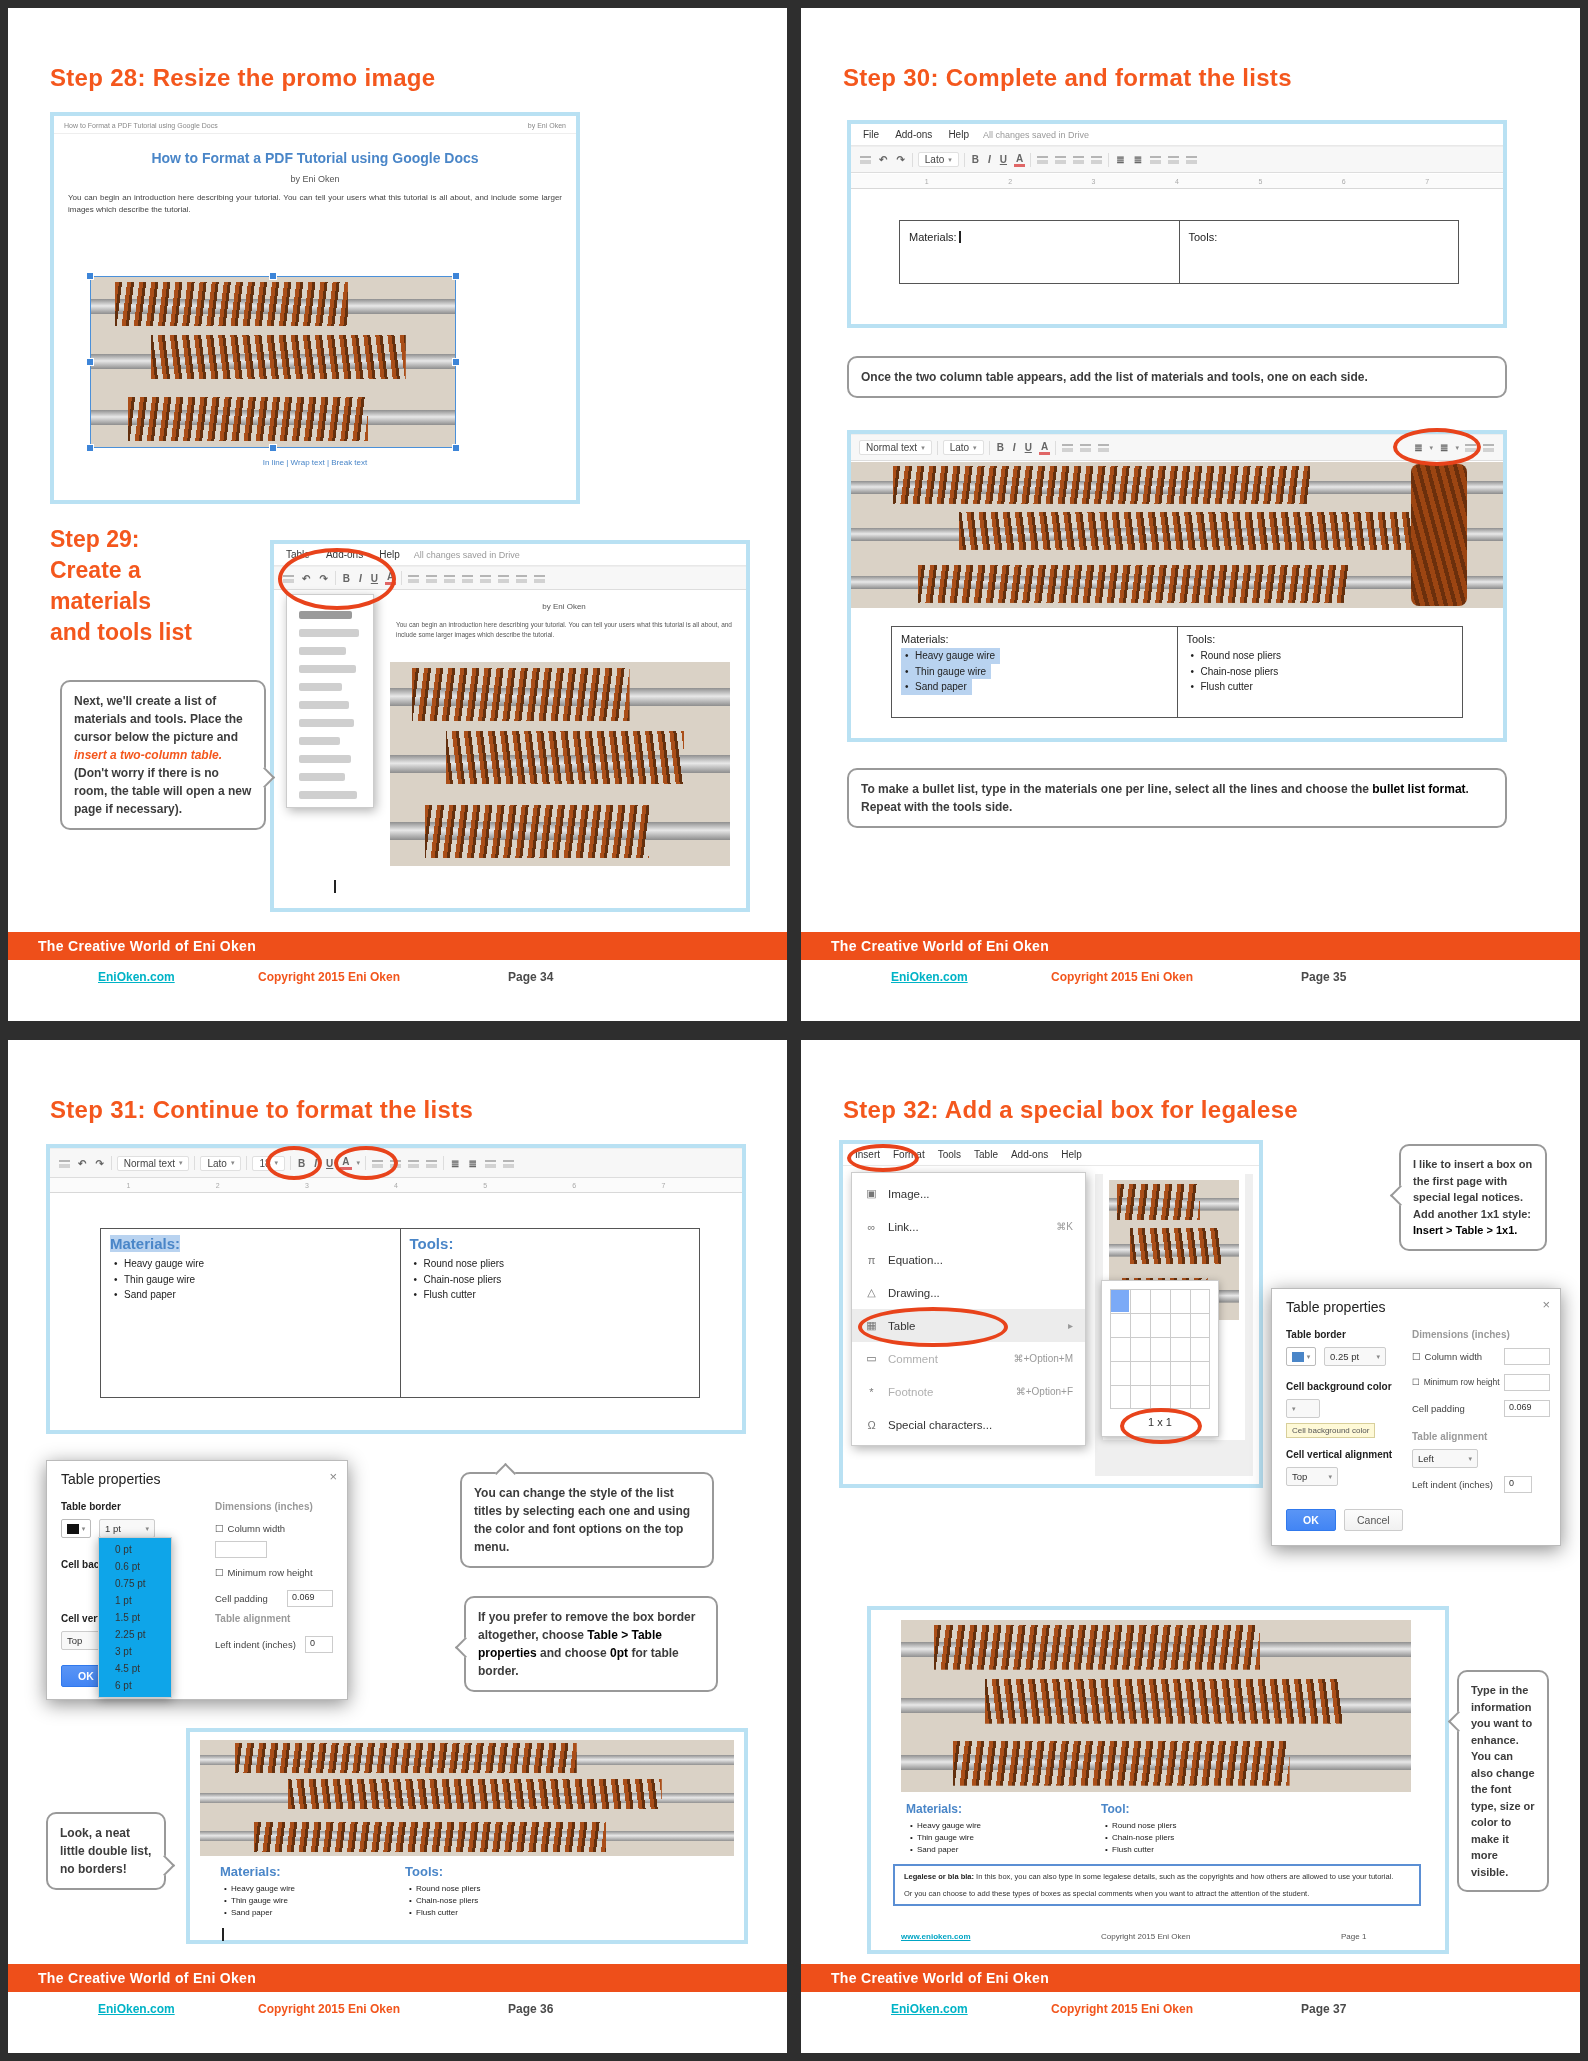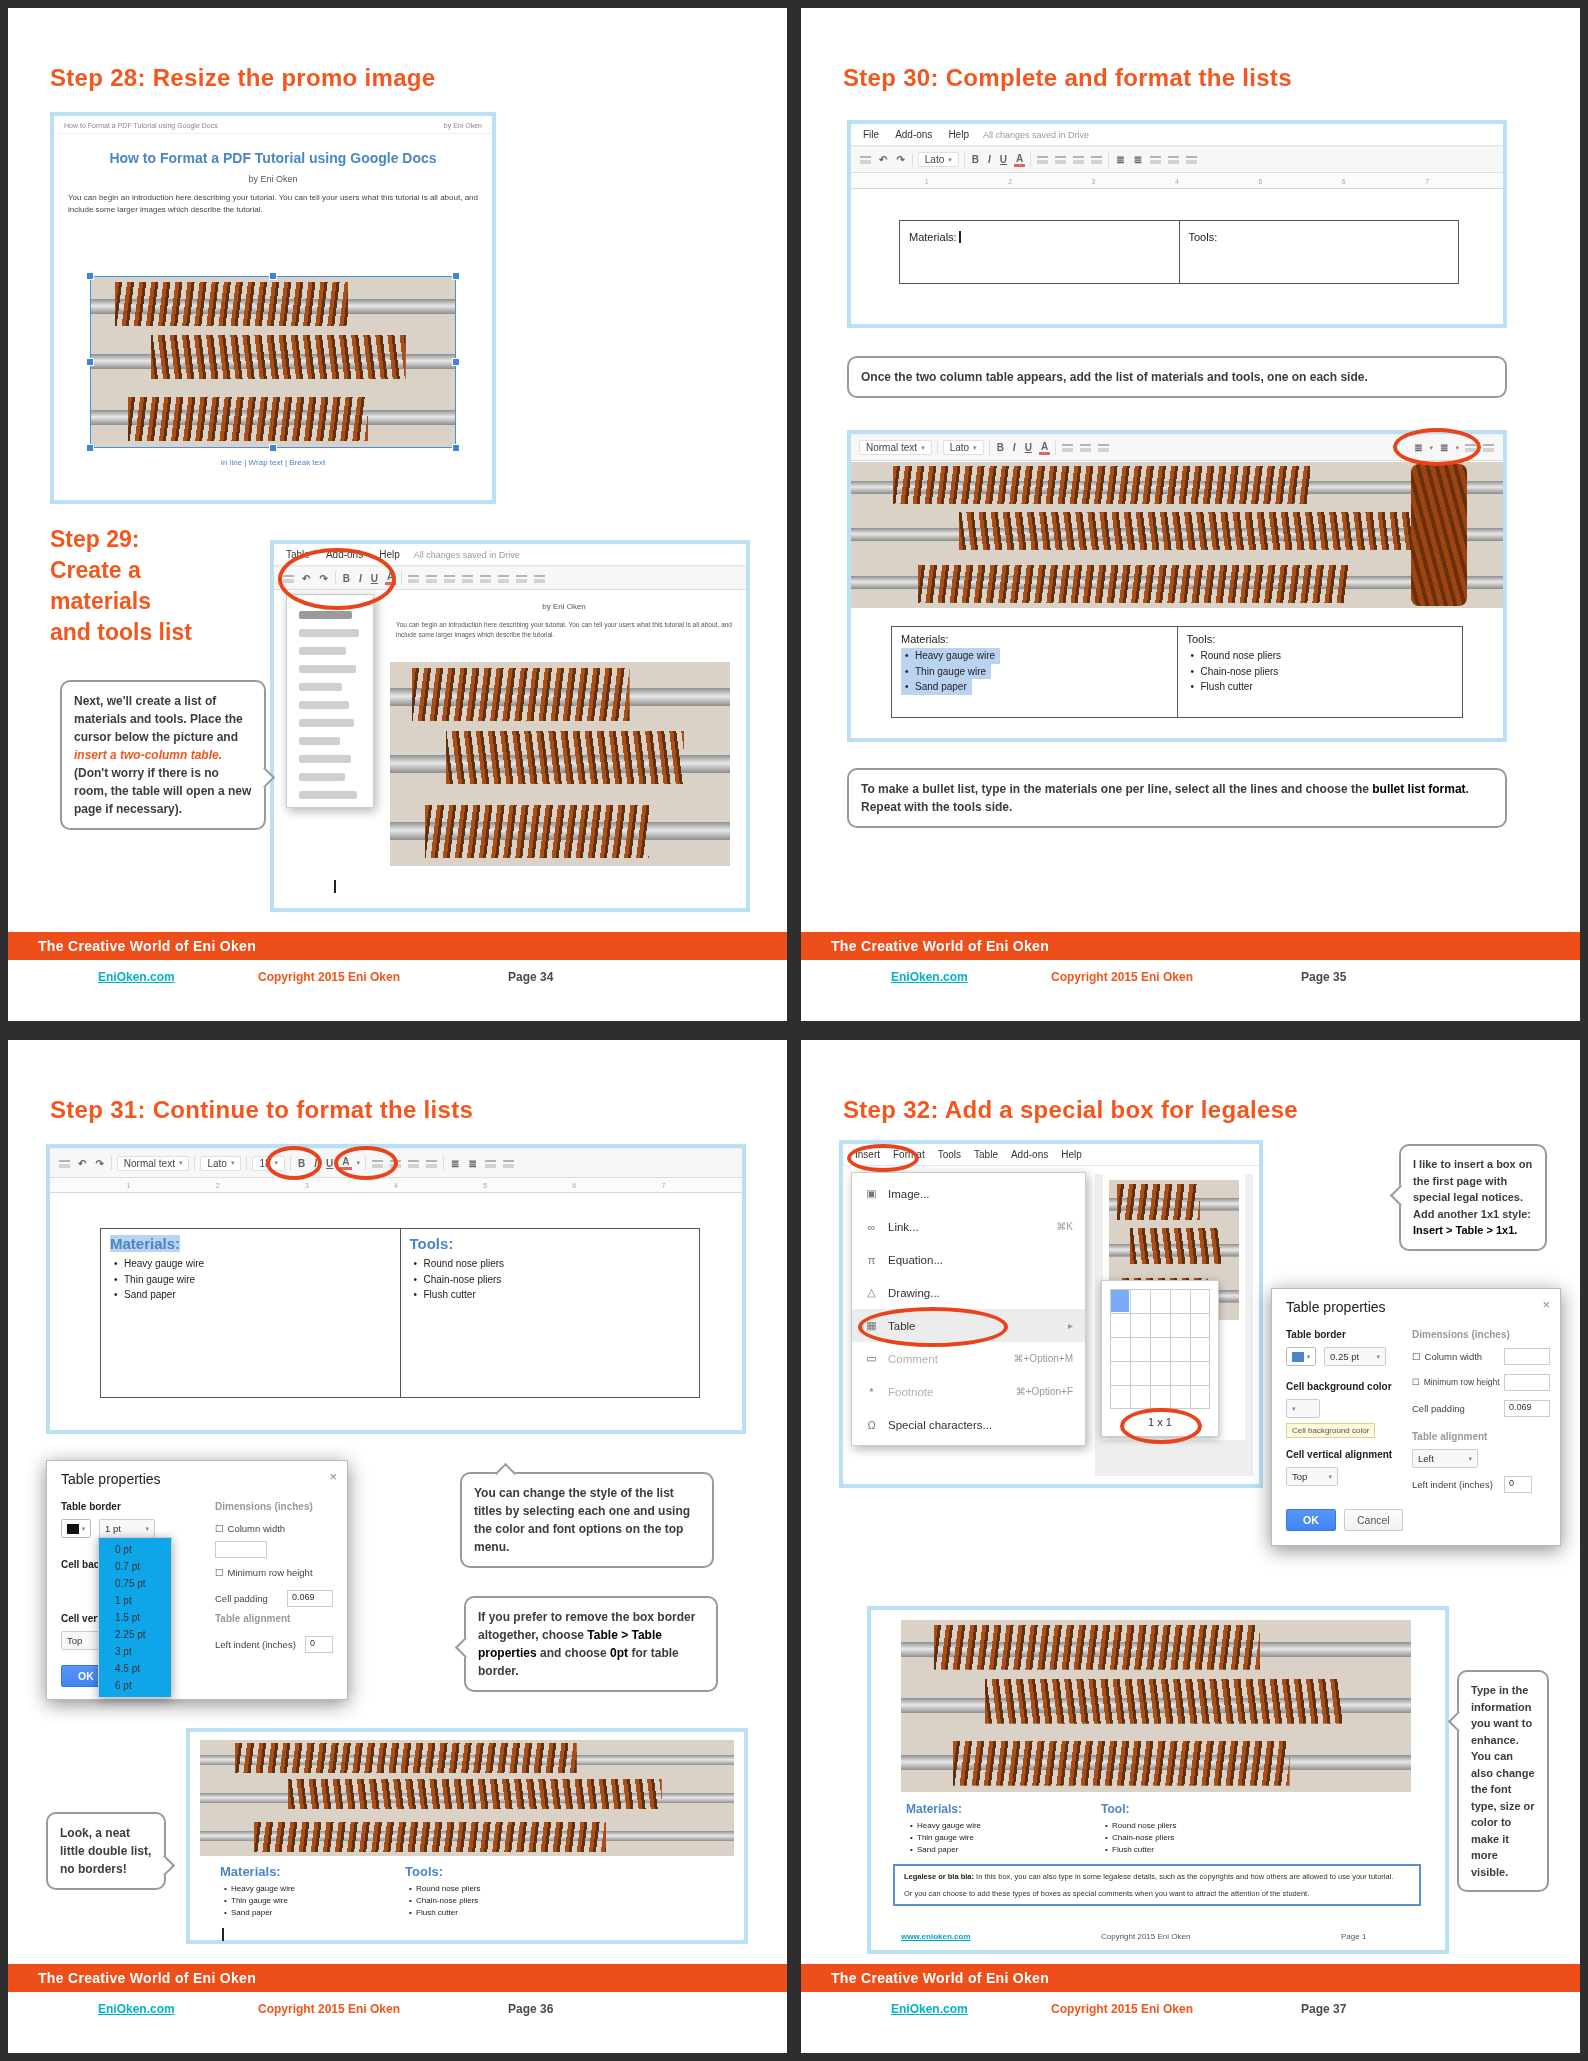--- a/index.html
+++ b/index.html
@@ -103,21 +103,21 @@
 
 .legalbox{position:absolute;border:2px solid #5b8fd4;padding:5px 9px;font-size:7.5px;color:#333;line-height:1.55}
 .pvfoot{position:absolute;font-size:8px}
 </style>
 </head>
 <body>
 
 <section class="page" id="page34">
   <div class="h1" style="left:42px;top:56px">Step 28: Resize the promo image</div>
 
-  <div class="shot" style="left:42px;top:104px;width:446px;height:392px">
+  <div class="shot" style="left:42px;top:104px;width:530px;height:392px">
     <div class="dochdr">
       <span>How to Format a PDF Tutorial using Google Docs</span>
       <span>by Eni Oken</span>
     </div>
     <div class="doctitle">How to Format a PDF Tutorial using Google Docs</div>
     <div class="docby">by Eni Oken</div>
     <div class="docbody">You can begin an introduction here describing your tutorial. You can tell your users what this tutorial is all about, and include some larger images which describe the tutorial.</div>
     <div class="selimg" style="left:36px;top:160px;width:366px;height:172px">
       <div class="wire" style="position:absolute;inset:0"></div>
       <span class="hdl" style="left:-5px;top:-5px"></span>
@@ -421,21 +421,21 @@
       </div>
     <div class="dlab gray" style="left:168px;top:152px">Table alignment</div>
     <div class="dcheck" style="left:168px;top:178px">
         <span>Left indent (inches)</span>
       </div>
     <div class="dfield" style="left:258px;top:175px;width:28px">0</div>
     <button class="btn-ok" style="left:14px;top:204px">OK</button>
   </div>
   <div class="ptmenu" style="left:90px;top:497px;width:74px">
       <div class="pti">0 pt</div>
-      <div class="pti">0.7 pt</div>
+      <div class="pti">0.6 pt</div>
       <div class="pti">0.75 pt</div>
       <div class="pti">1 pt</div>
       <div class="pti">1.5 pt</div>
       <div class="pti">2.25 pt</div>
       <div class="pti">3 pt</div>
       <div class="pti">4.5 pt</div>
       <div class="pti">6 pt</div>
     </div>
 
   <div class="callout tail-t" style="left:452px;top:432px;width:254px">

